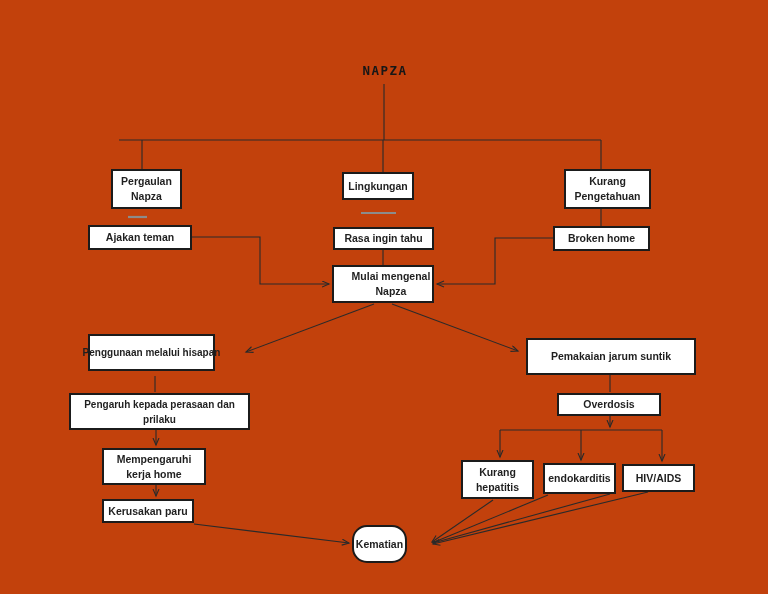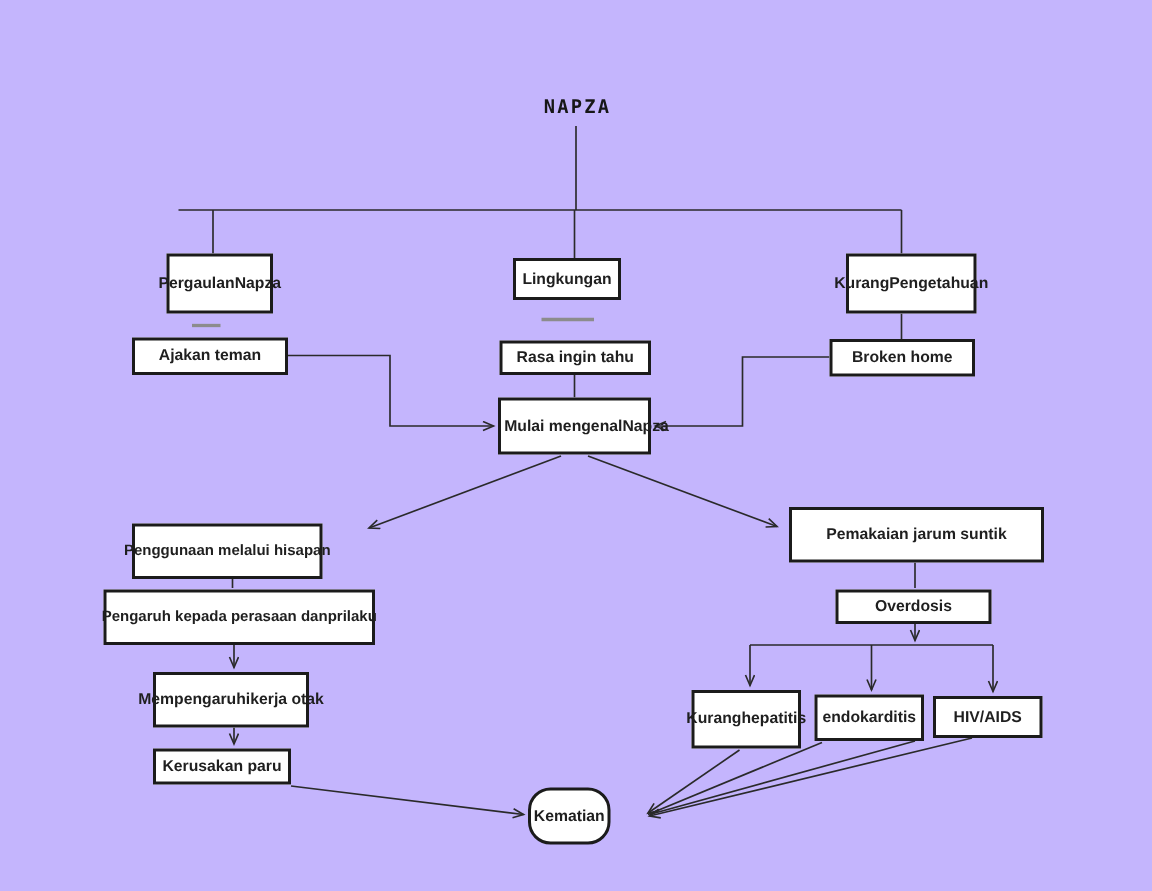--- a/index.html
+++ b/index.html
@@ -1,30 +1,30 @@
 <!DOCTYPE html>
 <html><head>
 <meta charset="utf-8">
 <style>
   html, body { margin: 0; padding: 0; background: #ffffff; }
   #stage {
     position: relative;
     width: 768px; height: 594px;
-    background: #c4b5fd;
+    background: #c2410c;
     font-family: "Liberation Sans", sans-serif;
     overflow: hidden;
   }
   #wires { position: absolute; left: 0; top: 0; width: 768px; height: 594px; }
   .node {
     position: absolute;
     box-sizing: border-box;
     border: 2px solid #1b1b1b;
     background: #ffffff;
     display: flex;
-    flex-direction: row;
+    flex-direction: column;
     align-items: center;
     justify-content: center;
     text-align: center;
     color: #1f1f1f;
     font-size: 10.5px;
     font-weight: bold;
     z-index: 2;
   }
   .node span { display: block; line-height: 15px; white-space: nowrap; }
   .title {
@@ -114,40 +114,40 @@
 
   <div class="node" style="left:553px; top:226px; width:97px; height:25px;">
     <span>Broken home</span>
   </div>
 
   <div class="node" style="left:332px; top:265px; width:102px; height:38px;padding-left:16px;">
     <span>Mulai mengenal</span>
     <span>Napza</span>
   </div>
 
-  <div class="node" style="left:88px; top:349px; width:127px; height:37px; font-size:10px;">
+  <div class="node" style="left:88px; top:334px; width:127px; height:37px; font-size:10px;">
     <span>Penggunaan melalui hisapan</span>
   </div>
 
   <div class="node" style="left:526px; top:338px; width:170px; height:37px;">
     <span>Pemakaian jarum suntik</span>
   </div>
 
   <div class="node" style="left:69px; top:393px; width:181px; height:37px; font-size:10px;">
     <span>Pengaruh kepada perasaan dan</span>
     <span>prilaku</span>
   </div>
 
   <div class="node" style="left:557px; top:393px; width:104px; height:23px;">
     <span>Overdosis</span>
   </div>
 
   <div class="node" style="left:102px; top:448px; width:104px; height:37px;align-items:center;">
     <span>Mempengaruhi</span>
-    <span>kerja otak</span>
+    <span>kerja home</span>
   </div>
 
   <div class="node" style="left:102px; top:499px; width:92px; height:24px;">
     <span>Kerusakan paru</span>
   </div>
 
   <div class="node" style="left:461px; top:460px; width:73px; height:39px;">
     <span>Kurang</span>
     <span>hepatitis</span>
   </div>

